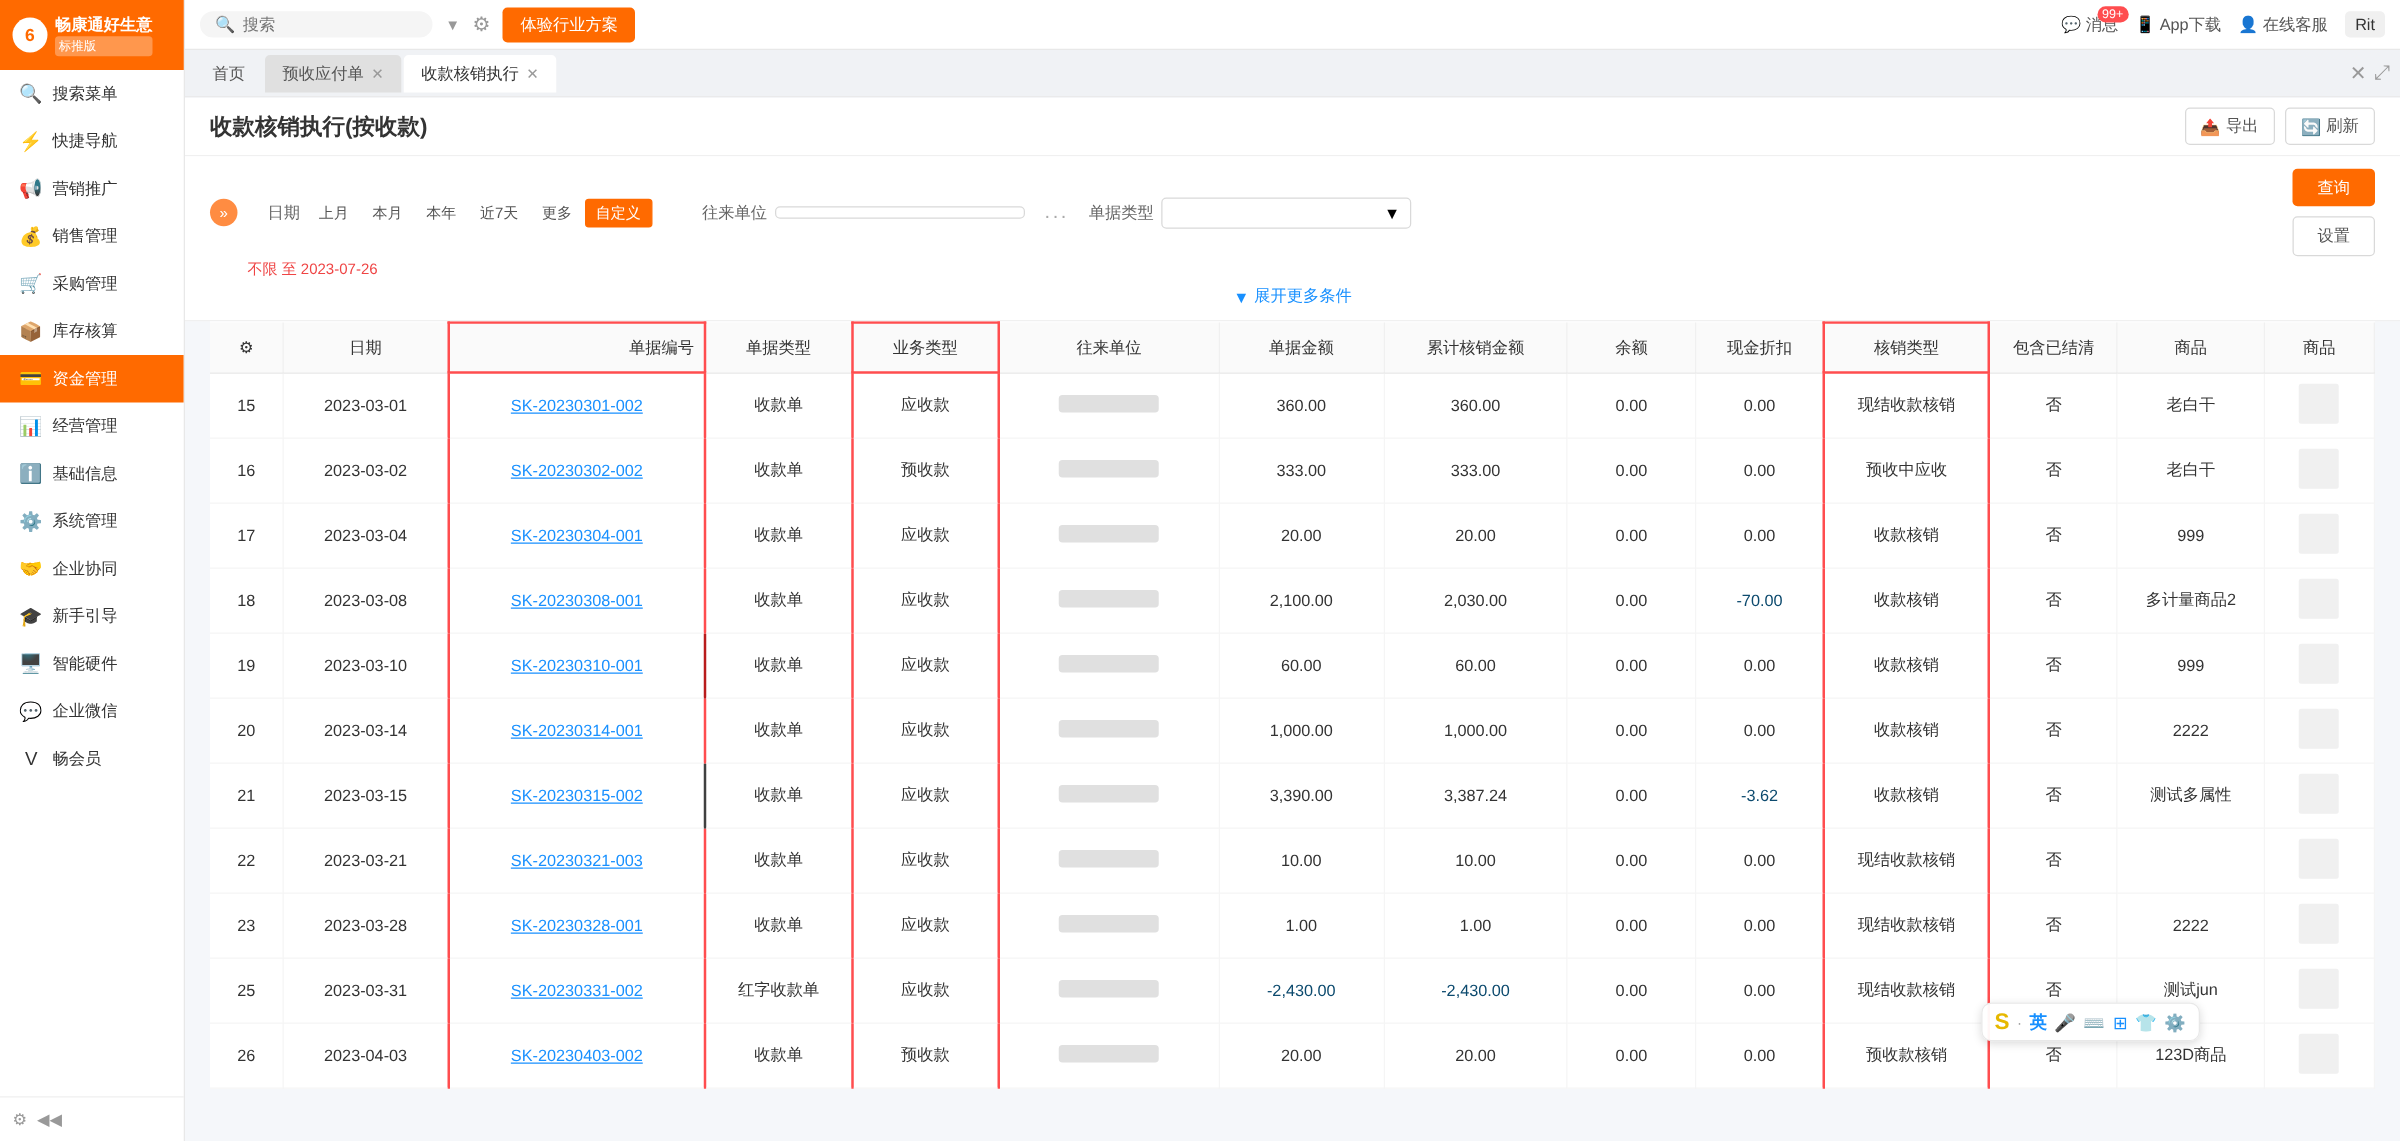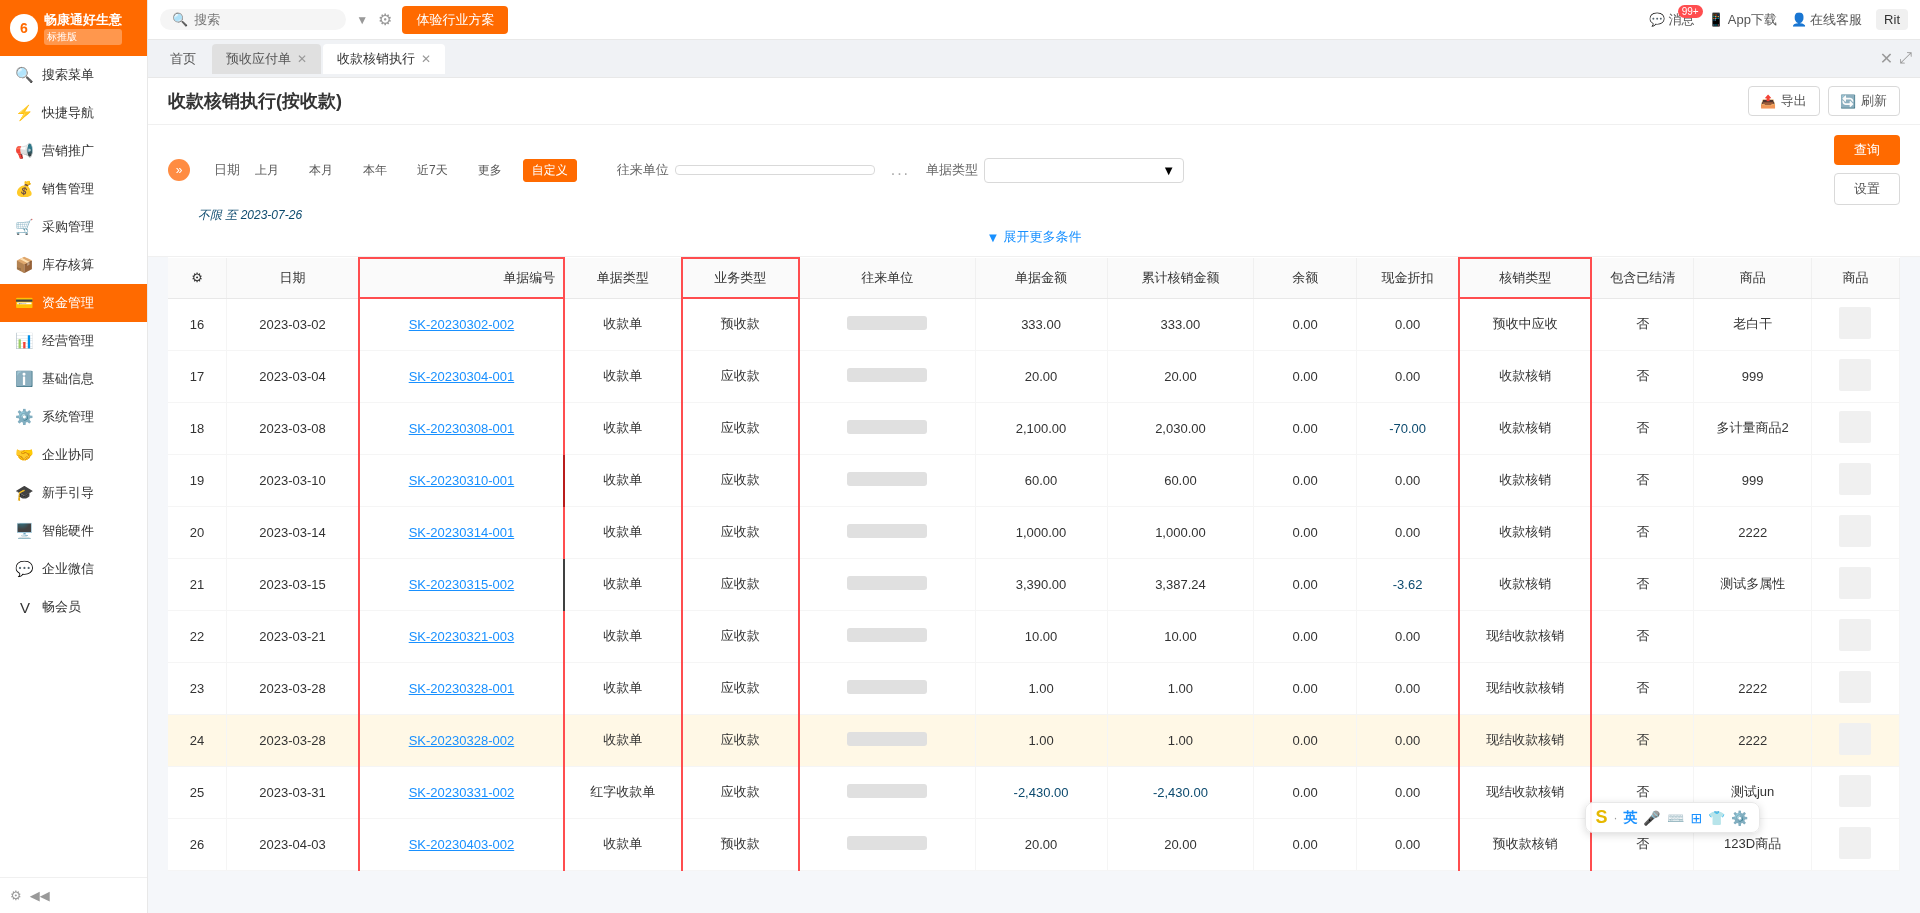--- a/index.html
+++ b/index.html
@@ -51,21 +51,21 @@
     .page-header { background: #fff; padding: 8px 20px; display: flex; align-items: center; justify-content: space-between; border-bottom: 1px solid #f0f0f0; }
     .page-title { font-size: 18px; font-weight: 600; color: #333; }
     .page-actions { display: flex; gap: 8px; }
     .page-action-btn { display: flex; align-items: center; gap: 4px; padding: 5px 12px; border: 1px solid #d9d9d9; border-radius: 4px; background: #fff; cursor: pointer; font-size: 13px; color: #555; }
 
     
     .filter-bar { background: #fff; padding: 10px 20px; border-bottom: 1px solid #f0f0f0; }
     .filter-row { display: flex; align-items: center; gap: 16px; flex-wrap: wrap; }
     .filter-item { display: flex; align-items: center; gap: 6px; }
     .filter-label { color: #666; font-size: 13px; white-space: nowrap; }
-    .filter-date-btns { display: flex; gap: 12px; align-items: center; }
+    .filter-date-btns { display: flex; gap: 1px; align-items: center; }
     .filter-date-btn { padding: 2px 8px; border-radius: 3px; cursor: pointer; font-size: 12px; color: #555; border: 1px solid transparent; }
     .filter-date-btn.custom { background: #ff6a00; color: #fff; border-color: #ff6a00; border-radius: 3px; }
     .filter-select { border: 1px solid #d9d9d9; border-radius: 4px; padding: 4px 8px; font-size: 13px; outline: none; min-width: 160px; display: flex; align-items: center; justify-content: space-between; cursor: pointer; }
     .filter-dots { color: #aaa; letter-spacing: 2px; cursor: pointer; font-size: 16px; }
     .filter-more-btn { display: flex; align-items: center; gap: 4px; color: #1890ff; cursor: pointer; font-size: 13px; justify-content: center; margin-top: 4px; }
     .query-btn { background: #ff6a00; color: #fff; border: none; border-radius: 4px; padding: 6px 20px; cursor: pointer; font-size: 13px; }
     .setting-btn { background: #fff; color: #555; border: 1px solid #d9d9d9; border-radius: 4px; padding: 6px 16px; cursor: pointer; font-size: 13px; margin-top: 4px; }
 
     
     .toggle-sidebar-btn { width: 22px; height: 22px; background: #ff8c42; border-radius: 50%; display: flex; align-items: center; justify-content: center; color: #fff; cursor: pointer; font-size: 12px; margin-right: 8px; }
@@ -280,21 +280,21 @@
             <span></span>
             <span>▼</span>
           </div>
         </div>
         <div style="display:flex;flex-direction:column;gap:4px;margin-left:auto;">
           <button class="query-btn">查询</button>
           <button class="setting-btn">设置</button>
         </div>
       </div>
       <div style="margin-top:2px;">
-        <span style="color:#0c4a6e;font-size:12px;margin-left:30px;font-style:italic;">不限 至 2023-07-26</span>
+        <span style="color:#ef4444;font-size:12px;margin-left:30px;">不限 至 2023-07-26</span>
       </div>
       <div class="filter-more-btn">
         <span>▼</span>
         <span>展开更多条件</span>
       </div>
     </div>
 
     <div class="table-wrap">
       <table>
         <colgroup>
@@ -326,20 +326,36 @@
             <th>余额</th>
             <th>现金折扣</th>
             <th style="border: 2px solid #ff4d4f;">核销类型</th>
             <th>包含已结清</th>
             <th>商品</th>
             <th>商品</th>
           </tr>
         </thead>
         <tbody id="table-body">
             <tr>
+      <td>15</td>
+      <td>2023-03-01</td>
+      <td style="border-left:2px solid #ff4d4f; border-right:2px solid #ff4d4f;"><a class="link-cell">SK-20230301-002</a></td>
+      <td>收款单</td>
+      <td style="border-left:2px solid #ff4d4f; border-right:2px solid #ff4d4f;">应收款</td>
+      <td><span style="display:inline-block;width:80px;height:14px;background:#e0e0e0;border-radius:3px;"></span></td>
+      <td class="">360.00</td>
+      <td class="">360.00</td>
+      <td>0.00</td>
+      <td class="">0.00</td>
+      <td style="border-left:2px solid #ff4d4f; border-right:2px solid #ff4d4f;">现结收款核销</td>
+      <td>否</td>
+      <td>老白干</td>
+      <td><span style="display:inline-block;width:32px;height:32px;background:#f0f0f0;border-radius:2px;"></span></td>
+    </tr>
+            <tr>
       <td>16</td>
       <td>2023-03-02</td>
       <td style="border-left:2px solid #ff4d4f; border-right:2px solid #ff4d4f;"><a class="link-cell">SK-20230302-002</a></td>
       <td>收款单</td>
       <td style="border-left:2px solid #ff4d4f; border-right:2px solid #ff4d4f;">预收款</td>
       <td><span style="display:inline-block;width:80px;height:14px;background:#e0e0e0;border-radius:3px;"></span></td>
       <td class="">333.00</td>
       <td class="">333.00</td>
       <td>0.00</td>
       <td class="">0.00</td>
@@ -441,36 +457,20 @@
       <td class="">0.00</td>
       <td style="border-left:2px solid #ff4d4f; border-right:2px solid #ff4d4f;">现结收款核销</td>
       <td>否</td>
       <td></td>
       <td><span style="display:inline-block;width:32px;height:32px;background:#f0f0f0;border-radius:2px;"></span></td>
     </tr>
             <tr>
       <td>23</td>
       <td>2023-03-28</td>
       <td style="border-left:2px solid #ff4d4f; border-right:2px solid #ff4d4f;"><a class="link-cell">SK-20230328-001</a></td>
-      <td>收款单</td>
-      <td style="border-left:2px solid #ff4d4f; border-right:2px solid #ff4d4f;">应收款</td>
-      <td><span style="display:inline-block;width:80px;height:14px;background:#e0e0e0;border-radius:3px;"></span></td>
-      <td class="">1.00</td>
-      <td class="">1.00</td>
-      <td>0.00</td>
-      <td class="">0.00</td>
-      <td style="border-left:2px solid #ff4d4f; border-right:2px solid #ff4d4f;">现结收款核销</td>
-      <td>否</td>
-      <td>2222</td>
-      <td><span style="display:inline-block;width:32px;height:32px;background:#f0f0f0;border-radius:2px;"></span></td>
-    </tr>
-            <tr class="highlighted">
-      <td>24</td>
-      <td>2023-03-28</td>
-      <td style="border-left:2px solid #ff4d4f; border-right:2px solid #ff4d4f;"><a class="link-cell">SK-20230328-002</a></td>
       <td>收款单</td>
       <td style="border-left:2px solid #ff4d4f; border-right:2px solid #ff4d4f;">应收款</td>
       <td><span style="display:inline-block;width:80px;height:14px;background:#e0e0e0;border-radius:3px;"></span></td>
       <td class="">1.00</td>
       <td class="">1.00</td>
       <td>0.00</td>
       <td class="">0.00</td>
       <td style="border-left:2px solid #ff4d4f; border-right:2px solid #ff4d4f;">现结收款核销</td>
       <td>否</td>
       <td>2222</td>

